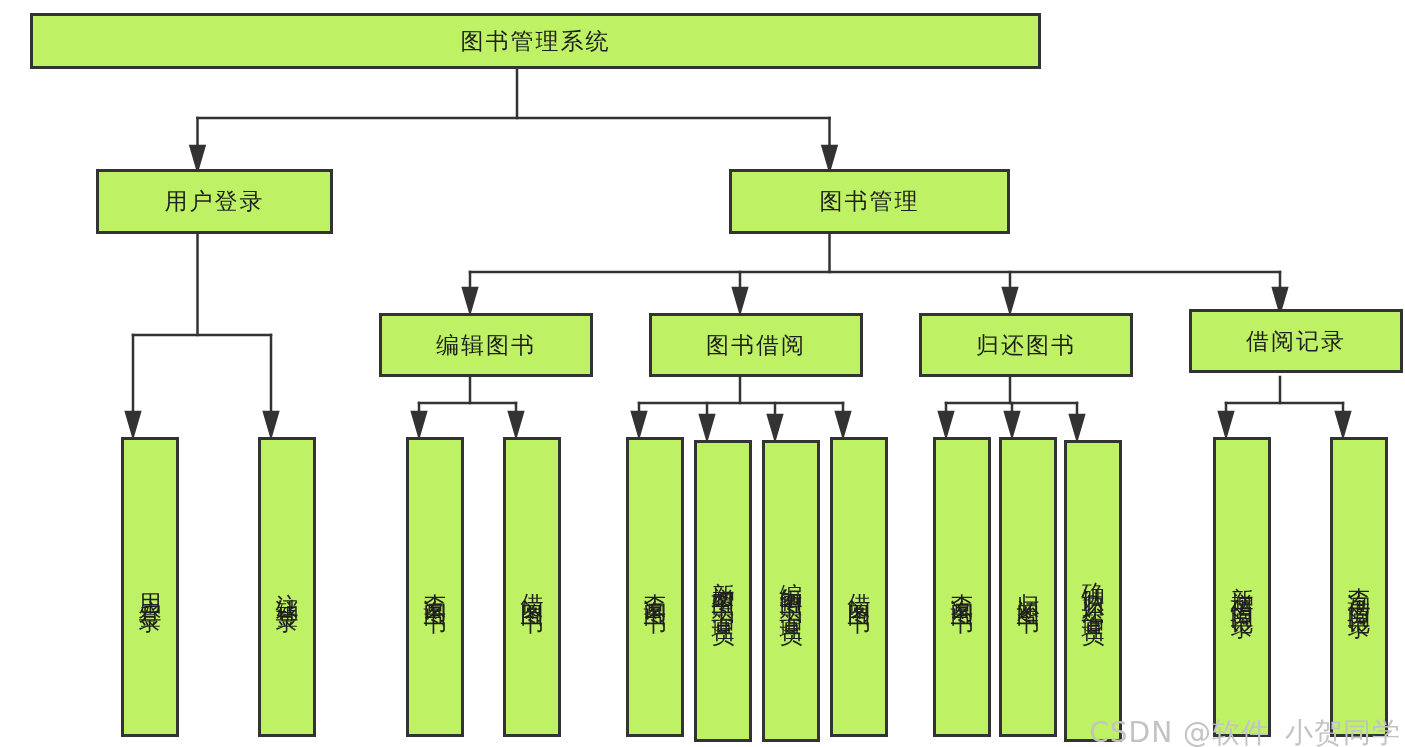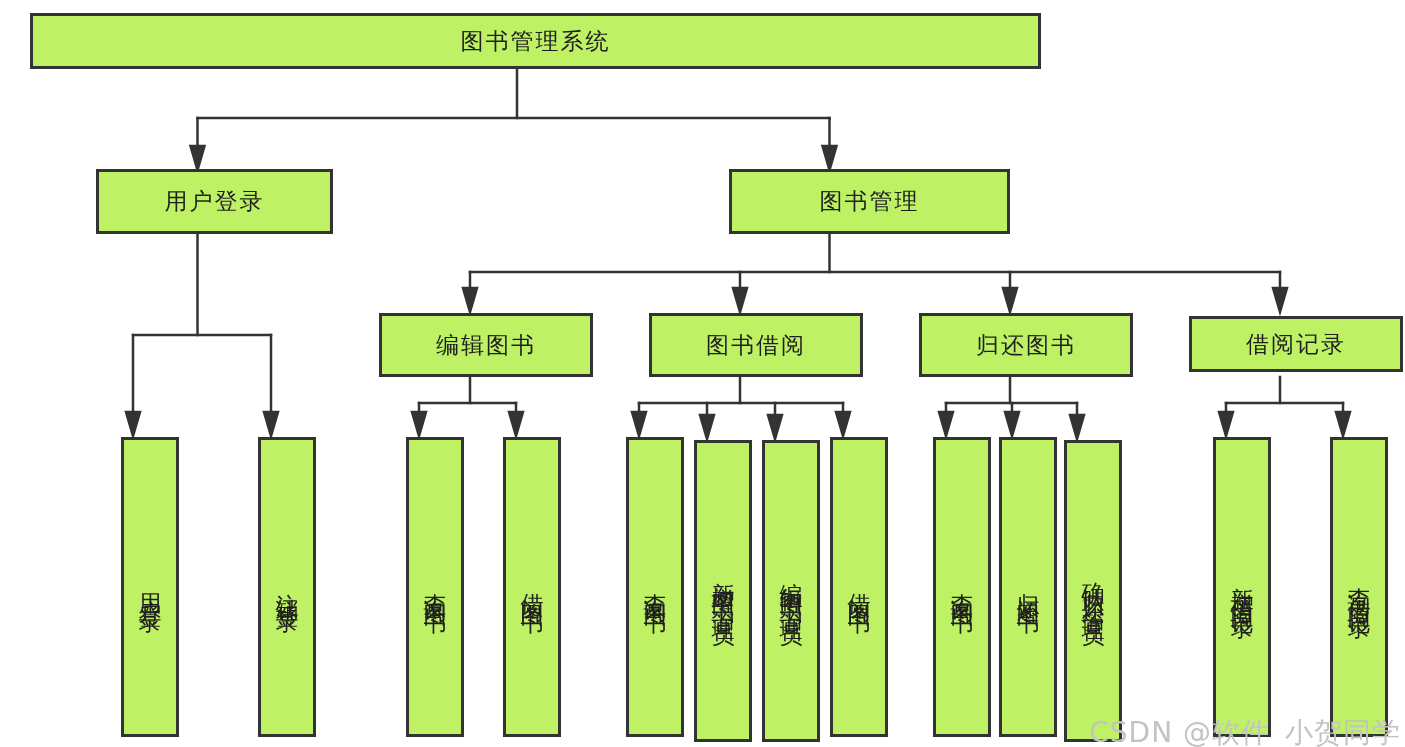--- a/index.html
+++ b/index.html
@@ -104,21 +104,21 @@
 
   <div class="box hbox" style="left:363px;top:313px;width:214px;height:64px">
     <span>编辑图书</span>
   </div>
   <div class="box hbox" style="left:633px;top:313px;width:214px;height:64px">
     <span>图书借阅</span>
   </div>
   <div class="box hbox" style="left:903px;top:313px;width:214px;height:64px">
     <span>归还图书</span>
   </div>
-  <div class="box hbox" style="left:1173px;top:316px;width:214px;height:56px">
+  <div class="box hbox" style="left:1173px;top:309px;width:214px;height:64px">
     <span>借阅记录</span>
   </div>
 
   <div class="box vbox" style="left:105px;top:437px;width:58px;height:300px">
     <span>用户登录</span>
   </div>
   <div class="box vbox" style="left:242px;top:437px;width:58px;height:300px">
     <span>注销登录</span>
   </div>
 

